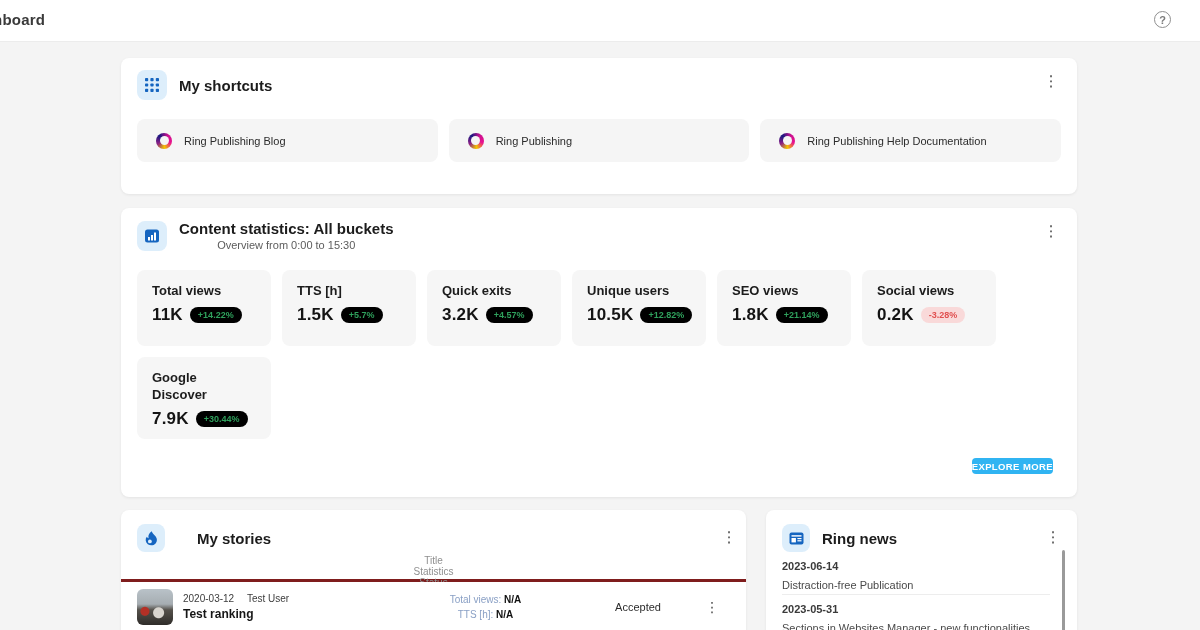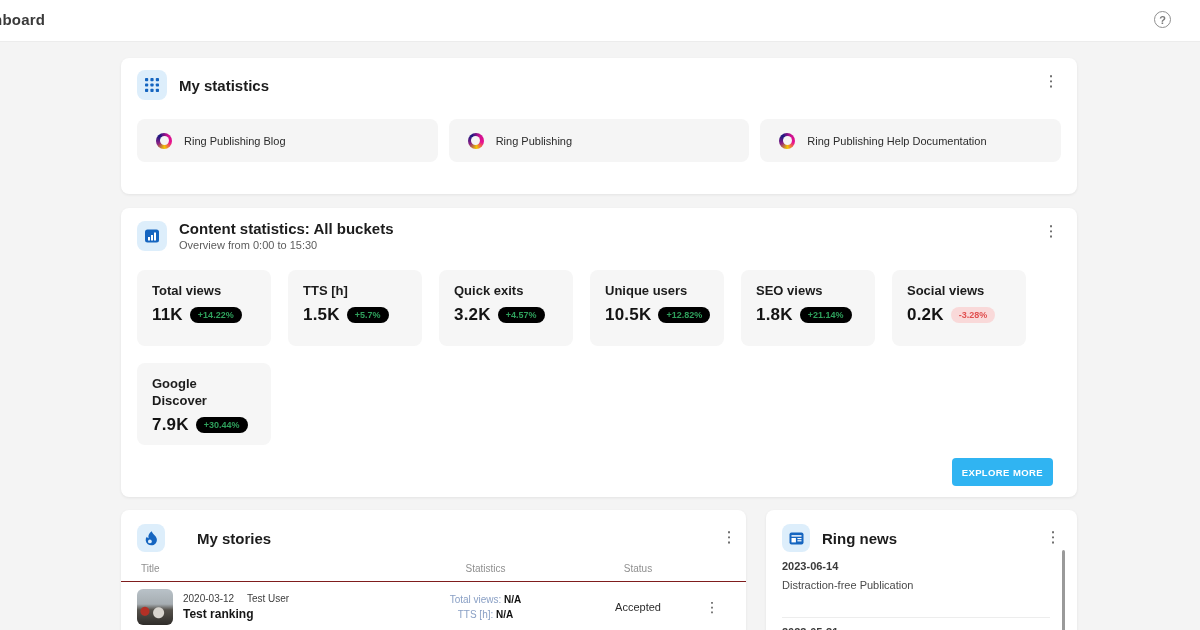--- a/index.html
+++ b/index.html
@@ -30,65 +30,66 @@
   .card {
     position:absolute; background:#fff; border-radius:8px;
     box-shadow:0 1px 3px rgba(0,0,0,.07);
   }
   .card-header { position:absolute; left:16px; top:12px; display:flex; align-items:center; }
   .icon-badge {
     width:30px; height:30px; border-radius:8px; background:#ddeefb;
     display:flex; align-items:center; justify-content:center; flex:none;
   }
   .card-title { margin-left:12px; font-size:15px; font-weight:700; color:#1c1c1c; }
-  .card-subtitle { font-size:11px; color:#5c5c5c; font-weight:400; margin-top:2px; }
+  .card-subtitle { font-size:11px; color:#5c5c5c; font-weight:400; margin-top:2px;text-align:center; }
   .kebab {
     position:absolute; top:14px; width:16px; height:18px;
     font-size:15px; line-height:18px; color:#4a4a4a; text-align:center; cursor:pointer;
     letter-spacing:0;
   }
   
   .shortcut-row { position:absolute; left:16px; top:61px; display:flex; gap:11px; width:924px; }
   .shortcut-tile {
     flex:1; height:43px; background:#f5f5f5; border-radius:8px;
     display:flex; align-items:center; padding-left:19px; cursor:pointer;
   }
   .ring-logo {
     width:16px; height:16px; border-radius:50%; position:relative; flex:none;
     background:conic-gradient(from 320deg,#17177e,#c9108f,#e8128f,#f2c500,#8a1f86,#17177e);
   }
   .ring-logo::after {
     content:""; position:absolute; inset:3.5px; border-radius:50%; background:#f5f5f5;
   }
   .shortcut-label { margin-left:12px; font-size:11px; color:#2b2b2b; }
   
-  .stat-grid { position:absolute; left:16px; top:62px; width:924px; display:flex; flex-wrap:wrap; gap:17px; }
+  .stat-grid { position:absolute; left:16px; top:62px; width:924px; display:flex; flex-wrap:wrap; gap:11px; }
   .stat-tile {
     width:134px; min-height:76px; background:#f6f6f6; border-radius:8px;
     padding:12px 13px 10px 15px;
   }
   .stat-label { font-size:13px; font-weight:700; color:#1c1c1c; line-height:17px; }
   .stat-valrow { display:flex; align-items:center; margin-top:6px; gap:7px; }
   .stat-value { font-size:17px; font-weight:700; color:#141414; letter-spacing:.2px; }
   .pill {
     font-size:9px; font-weight:700; padding:3px 8px; border-radius:10px; white-space:nowrap;
   }
   .pill.up   { background:#000000; color:#2fa05c; }
   .pill.down { background:#f9d9d9; color:#e14f4f; }
   .explore-btn {
-    position:absolute; right:24px; top:250px; height:28px;
+    position:absolute; right:24px; top:250px; height:16px;
     background:#30b4f2; color:#fff; border:none; border-radius:4px;
     font-family:"Liberation Sans", sans-serif;
-    font-size:9.5px; font-weight:700; letter-spacing:.4px; padding:0 10px; cursor:pointer;
+    font-size:9.5px; font-weight:700; letter-spacing:.4px; padding:0 0; cursor:pointer;
   }
   
   .stories-header-row {
     position:absolute; left:0; top:45px; width:625px; height:27px;
     display:flex; align-items:center; padding:0 20px;
-    border-bottom:1px solid #7f1d1d;
+    border-bottom:3px solid #7f1d1d;
+    flex-direction:column;
   }
   .col-title { flex:1; font-size:10px; color:#8f8f8f; }
   .col-stats { width:185px; font-size:10px; color:#8f8f8f; text-align:center; }
   .col-status { width:120px; font-size:10px; color:#8f8f8f; text-align:center; }
   .col-menu { width:28px; }
   .story-row {
     position:absolute; left:0; top:72px; width:625px; height:50px;
     display:flex; align-items:center; padding:0 20px;
     border-bottom:1px solid #ededed; background:#fff;
   }
@@ -106,21 +107,21 @@
   .story-title { font-size:12px; font-weight:700; color:#161616; margin-top:3px; }
   .story-stats { width:185px; text-align:center; }
   .story-stat-line { font-size:10px; line-height:15px; color:#8aa0c5; }
   .story-stat-line b { color:#111; font-weight:700; }
   .story-status { width:120px; text-align:center; font-size:11px; color:#2b2b2b; }
   .row-kebab {
     width:28px; text-align:center; font-size:14px; color:#4a4a4a; cursor:pointer;
   }
   
   .news-list { position:absolute; left:16px; top:42px; width:268px; }
-  .news-item { padding:8px 0 25px 0; border-bottom:1px solid #ededed; cursor:pointer; }
+  .news-item { padding:8px 0 2px 0; border-bottom:1px solid #ededed; cursor:pointer; }
   .news-item:last-child { border-bottom:none; }
   .news-date { font-size:11px; font-weight:600; color:#3a3a3a; }
   .news-title { font-size:11px; color:#4a4a4a; margin-top:6px; line-height:14px; }
   .news-scrollbar {
     position:absolute; right:12px; top:40px; width:3px; height:220px;
     background:#9a9a9a; border-radius:2px;
   }
 </style>
 </head>
 <body>
@@ -142,21 +143,21 @@
             <rect x="10.8" y="0" width="3.2" height="3.2" rx="0.8"></rect>
           <rect x="0" y="5.4" width="3.2" height="3.2" rx="0.8"></rect>
             <rect x="5.4" y="5.4" width="3.2" height="3.2" rx="0.8"></rect>
             <rect x="10.8" y="5.4" width="3.2" height="3.2" rx="0.8"></rect>
           <rect x="0" y="10.8" width="3.2" height="3.2" rx="0.8"></rect>
             <rect x="5.4" y="10.8" width="3.2" height="3.2" rx="0.8"></rect>
             <rect x="10.8" y="10.8" width="3.2" height="3.2" rx="0.8"></rect>
         </g>
       </svg>
     </div>
-    <div class="card-title">My statistics</div>
+    <div class="card-title">My shortcuts</div>
   </div>
   <div class="kebab" style="right:18px;">⋮</div>
 
   <div class="shortcut-row">
     <div class="shortcut-tile">
       <span class="ring-logo"></span>
       <span class="shortcut-label">Ring Publishing Blog</span>
     </div>
     <div class="shortcut-tile">
       <span class="ring-logo"></span>

